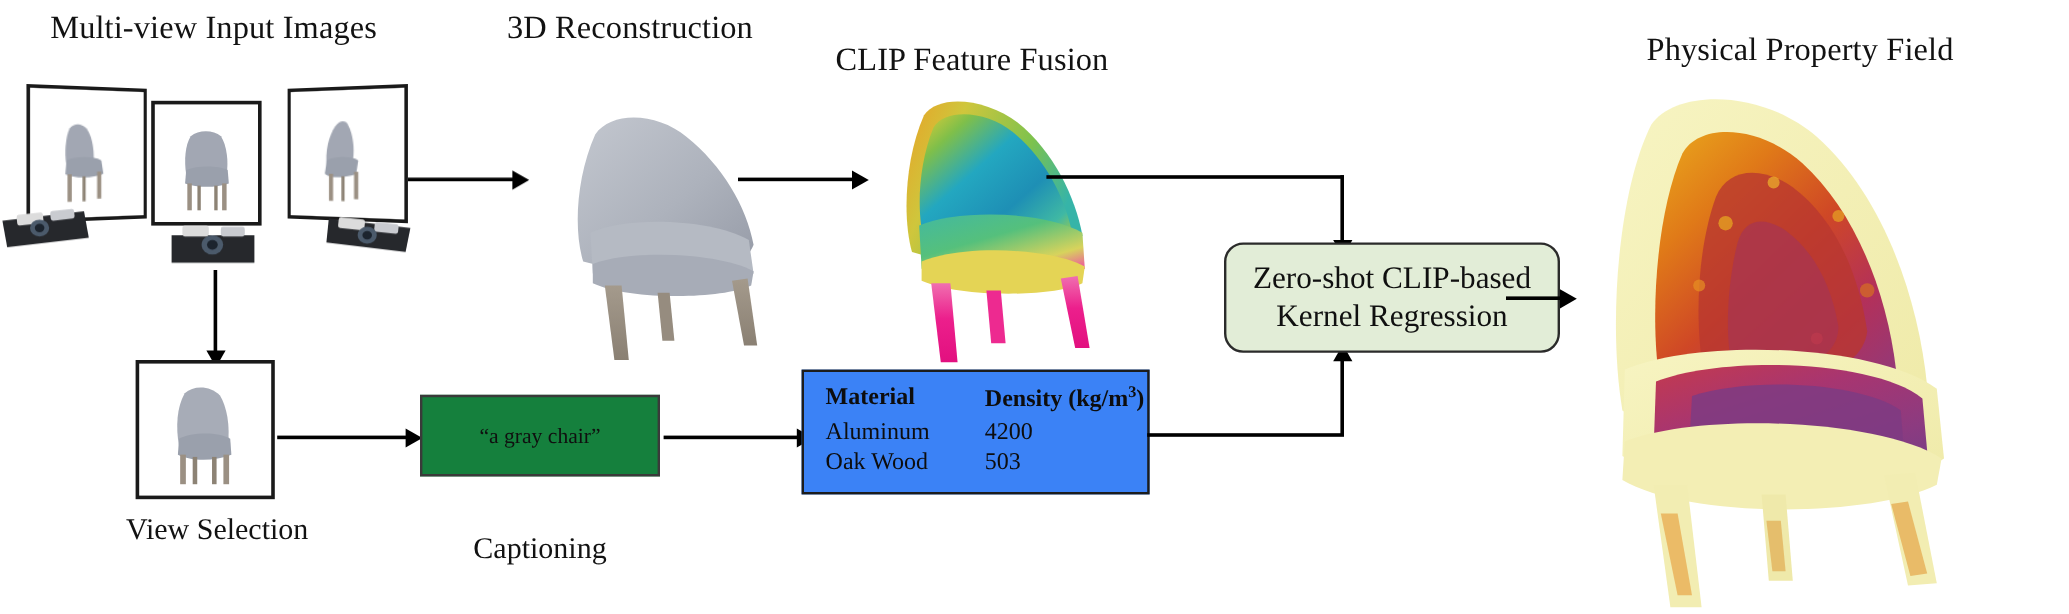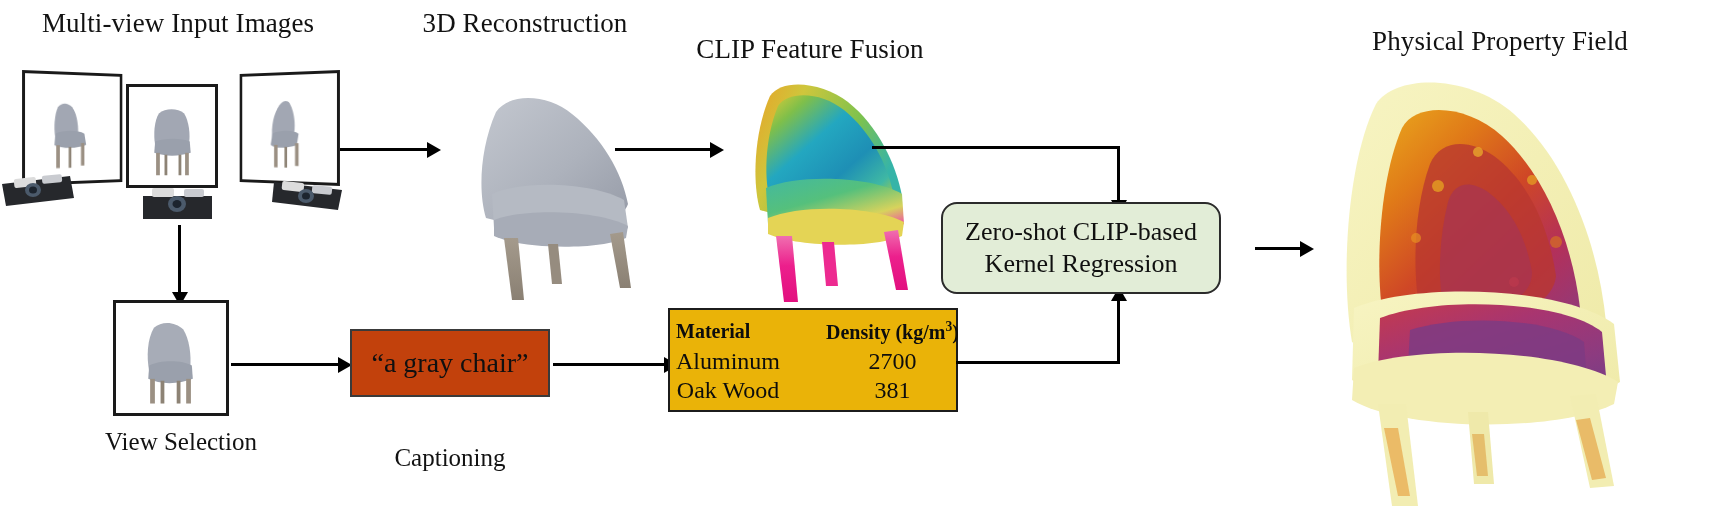--- a/index.html
+++ b/index.html
@@ -70,43 +70,43 @@
 
   
   .chair-svg { display:block; width:100%; height:100%; }
 
   
   .camera { position:absolute; }
 
   
   .caption-box {
     position:absolute;
-    background:#c2410c;
+    background:#15803d;
     border:2px solid #3a3a3a;
     display:flex; align-items:center; justify-content:center;
     font-family:"Liberation Serif", serif;
-    font-size:28px;
+    font-size:18px;
     color:#101010;
     white-space:nowrap;
   }
 
   
   .mat-table {
     position:absolute;
-    background:#eab308;
+    background:#3b82f6;
     border:2px solid #1c1c1c;
-    padding:9px 14px 7px 6px;
+    padding:9px 14px 7px 18px;
   }
   .mat-table table { border-collapse:collapse; font-family:"Liberation Serif", serif; }
   .mat-table th {
     text-align:left; font-weight:bold; font-size:20px;
     padding:0 46px 3px 0; white-space:nowrap; color:#0d0d0d;
   }
   .mat-table td {
-    text-align:center; font-size:24px; padding:1px 46px 1px 0;
+    text-align:left; font-size:20px; padding:1px 46px 1px 0;
     white-space:nowrap; color:#0d0d0d;
   }
   .mat-table th:last-child, .mat-table td:last-child { padding-right:0; }
   .mat-table sup { font-size:0.68em; }
 
   
   .green-box {
     position:absolute;
     background:#e2edd7;
     border:2px solid #2b2b2b;
@@ -301,35 +301,35 @@
     <table>
       <thead>
         <tr>
           <th>Material</th>
           <th><span>Density (kg/m</span><sup>3</sup><span>)</span></th>
         </tr>
       </thead>
       <tbody>
         <tr>
           <td>Aluminum</td>
-          <td>2700</td>
+          <td>4200</td>
         </tr>
         <tr>
           <td>Oak Wood</td>
-          <td>381</td>
+          <td>503</td>
         </tr>
       </tbody>
     </table>
   </div>
 
 
   <div class="line-h" style="left:956px; top:361px; width:164px;"></div>
   <div class="arrow-v up" style="left:1117px; top:300px; height:62px;"></div>
 
-  <div class="green-box" style="left:941px; top:202px; width:280px; height:92px;">
+  <div class="green-box" style="left:1020px; top:202px; width:280px; height:92px;">
     <div>Zero-shot CLIP-based</div>
     <div>Kernel Regression</div>
   </div>
 
   <div class="arrow-h" style="left:1255px; top:247px; width:46px;"></div>
 
   <div class="abs" style="left:1318px; top:56px; width:330px; height:452px;">
     <svg class="chair-svg" viewBox="0 0 330 452">
       <defs>
         <linearGradient id="gFieldBack" x1="0.1" y1="0" x2="0.9" y2="1">

